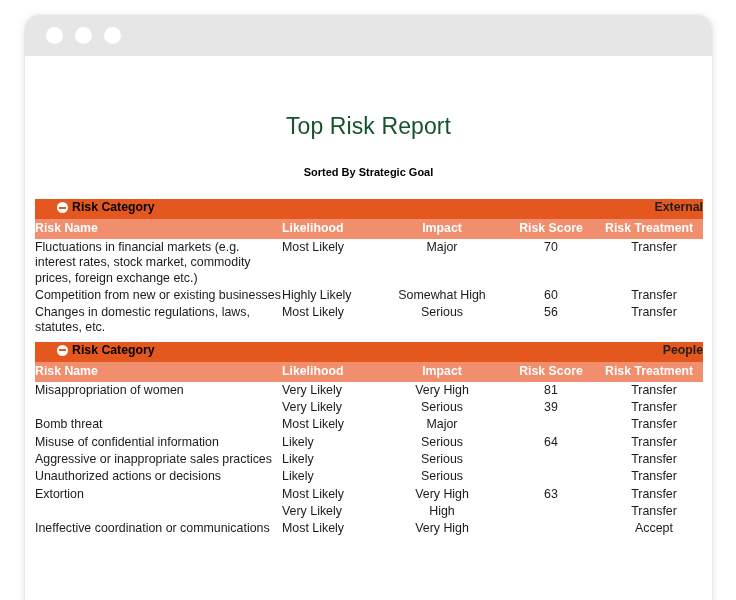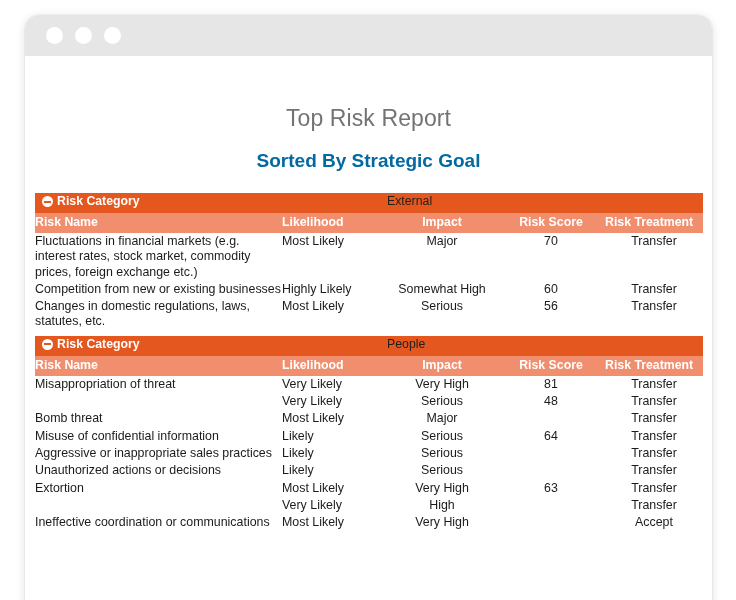--- a/index.html
+++ b/index.html
@@ -45,31 +45,31 @@
   #page-body {
     background: #ffffff;
     padding: 0;
     height: 559px;
     position: relative;
   }
 
   #report-title {
     text-align: center;
     font-size: 23px;
-    color: #737373;
+    color: #14532d;
     font-weight: normal;
-    margin: 0;
+    margin: 8px;
     padding-top: 49px;
     letter-spacing: 0.1px;
   }
 
   #report-subtitle {
     text-align: center;
-    font-size: 19px;
-    color: #0369a1;
+    font-size: 11px;
+    color: #000000;
     font-weight: bold;
     margin: 0;
     padding-top: 18px;
   }
 
   #table-wrap {
     margin-top: 21px;
     padding: 0 9px 0 10px;
   }
 
@@ -97,22 +97,22 @@
   tr.cat-row td {
     background: #e4571f;
     height: 17px;
     padding: 1px 0 2px 0;
   }
   .cat-inner {
     display: flex;
     align-items: center;
     font-size: 12.3px;
     font-weight: bold;
-    color: #ffffff;
-    padding-left: 7px;
+    color: #000000;
+    padding-left: 22px;
     line-height: 15px;
   }
   .collapse-icon {
     width: 11px;
     height: 11px;
     border-radius: 50%;
     background: #ffffff;
     margin-right: 4px;
     flex: 0 0 auto;
     position: relative;
@@ -120,23 +120,23 @@
   .collapse-icon::after {
     content: "";
     position: absolute;
     left: 2px;
     top: 4.5px;
     width: 7px;
     height: 2px;
     background: #e4571f;
   }
   td.cat-label-cell {
-    text-align: left;
+    text-align: right;
     font-size: 12.3px;
-    font-weight: normal;
+    font-weight: bold;
     color: #231f1c;
     background: #e4571f;
     line-height: 15px;
     padding-top: 2px;
   }
 
   
   tr.colhead-row td {
     background: #f08e6d;
     color: #ffffff;
@@ -254,31 +254,31 @@
               <td class="cat-label-cell" colspan="3">People</td>
             </tr>
             <tr class="colhead-row">
               <td class="h-name">Risk Name</td>
               <td class="h-like">Likelihood</td>
               <td class="h-imp">Impact</td>
               <td class="h-score">Risk Score</td>
               <td class="h-treat">Risk Treatment</td>
             </tr>
             <tr class="data-row">
-              <td class="d-name">Misappropriation of threat</td>
+              <td class="d-name">Misappropriation of women</td>
               <td class="d-like">Very Likely</td>
               <td class="d-imp">Very High</td>
               <td class="d-score">81</td>
               <td class="d-treat">Transfer</td>
             </tr>
             <tr class="data-row">
               <td class="d-name"></td>
               <td class="d-like">Very Likely</td>
               <td class="d-imp">Serious</td>
-              <td class="d-score">48</td>
+              <td class="d-score">39</td>
               <td class="d-treat">Transfer</td>
             </tr>
             <tr class="data-row">
               <td class="d-name">Bomb threat</td>
               <td class="d-like">Most Likely</td>
               <td class="d-imp">Major</td>
               <td class="d-score"></td>
               <td class="d-treat">Transfer</td>
             </tr>
             <tr class="data-row">

